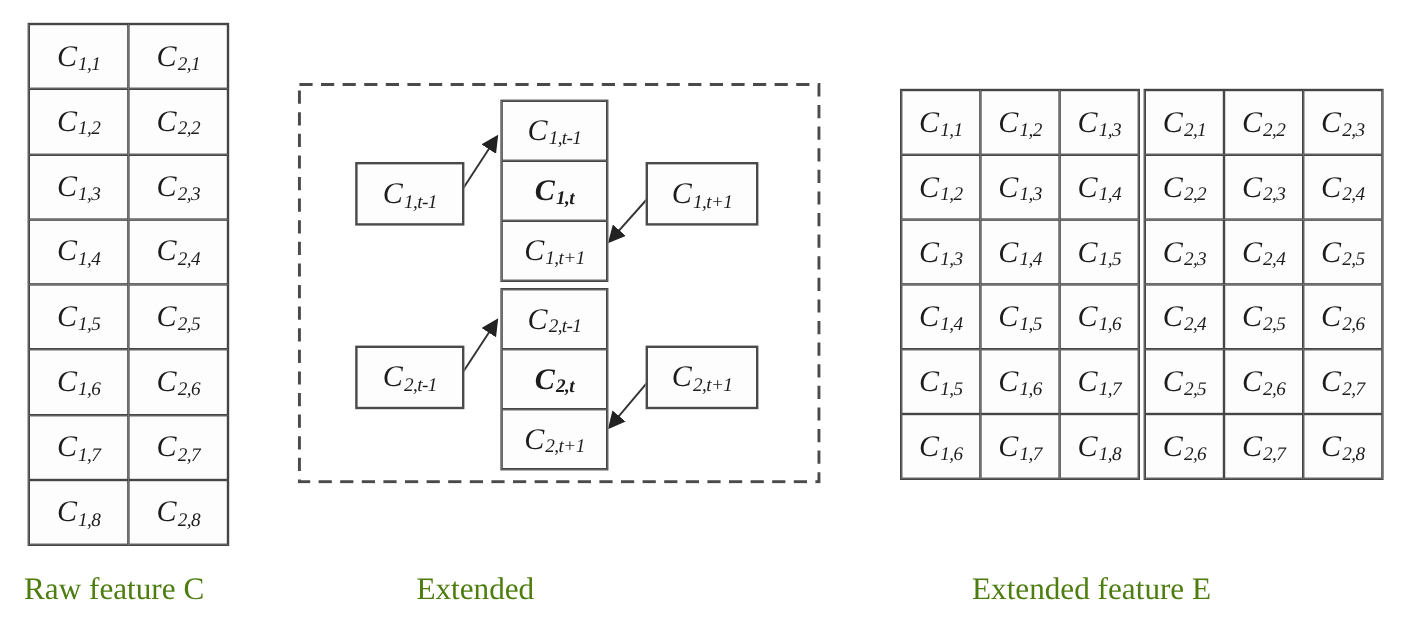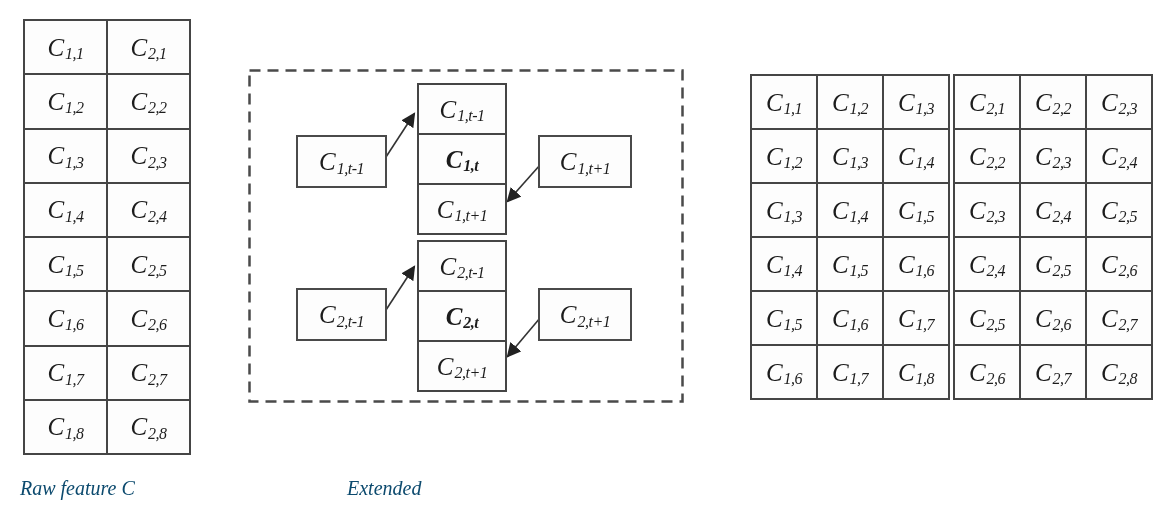--- a/index.html
+++ b/index.html
@@ -40,22 +40,22 @@
     position:absolute; border:2px solid #4a4a4a; background:#fdfdfd;
     display:flex; align-items:center; justify-content:center;
   }
   .leftbox  { left:48px;  width:87px; height:49px; }
   .rightbox { left:290px; width:90px; height:49px; }
   .row0 { top:66px; }
   .row1 { top:219px; }
 
   
   .caption {
-    position:absolute; top:477px; font-size:20px; color:#0c4a6e;
-    white-space:nowrap; line-height:1.1;font-style:italic;
+    position:absolute; top:477px; font-size:26px; color:#4d7c0f;
+    white-space:nowrap; line-height:1.1;
   }
   #cap-raw { left:20px; }
   #cap-emb { left:347px; }
   #cap-ext { left:810px; }
 </style>
 </head>
 <body>
 
 <div class="canvas">
 
@@ -331,13 +331,14 @@
         <span class="cell-sub">2,7</span>
       </div>
       <div class="mcell">
         <span class="cell-base">C</span>
         <span class="cell-sub">2,8</span>
       </div>
     </div>
 
   <div class="caption" id="cap-raw">Raw feature C</div>
   <div class="caption" id="cap-emb">Extended</div>
+  <div class="caption" id="cap-ext">Extended feature E</div>
 </div>
 
 </body></html>

